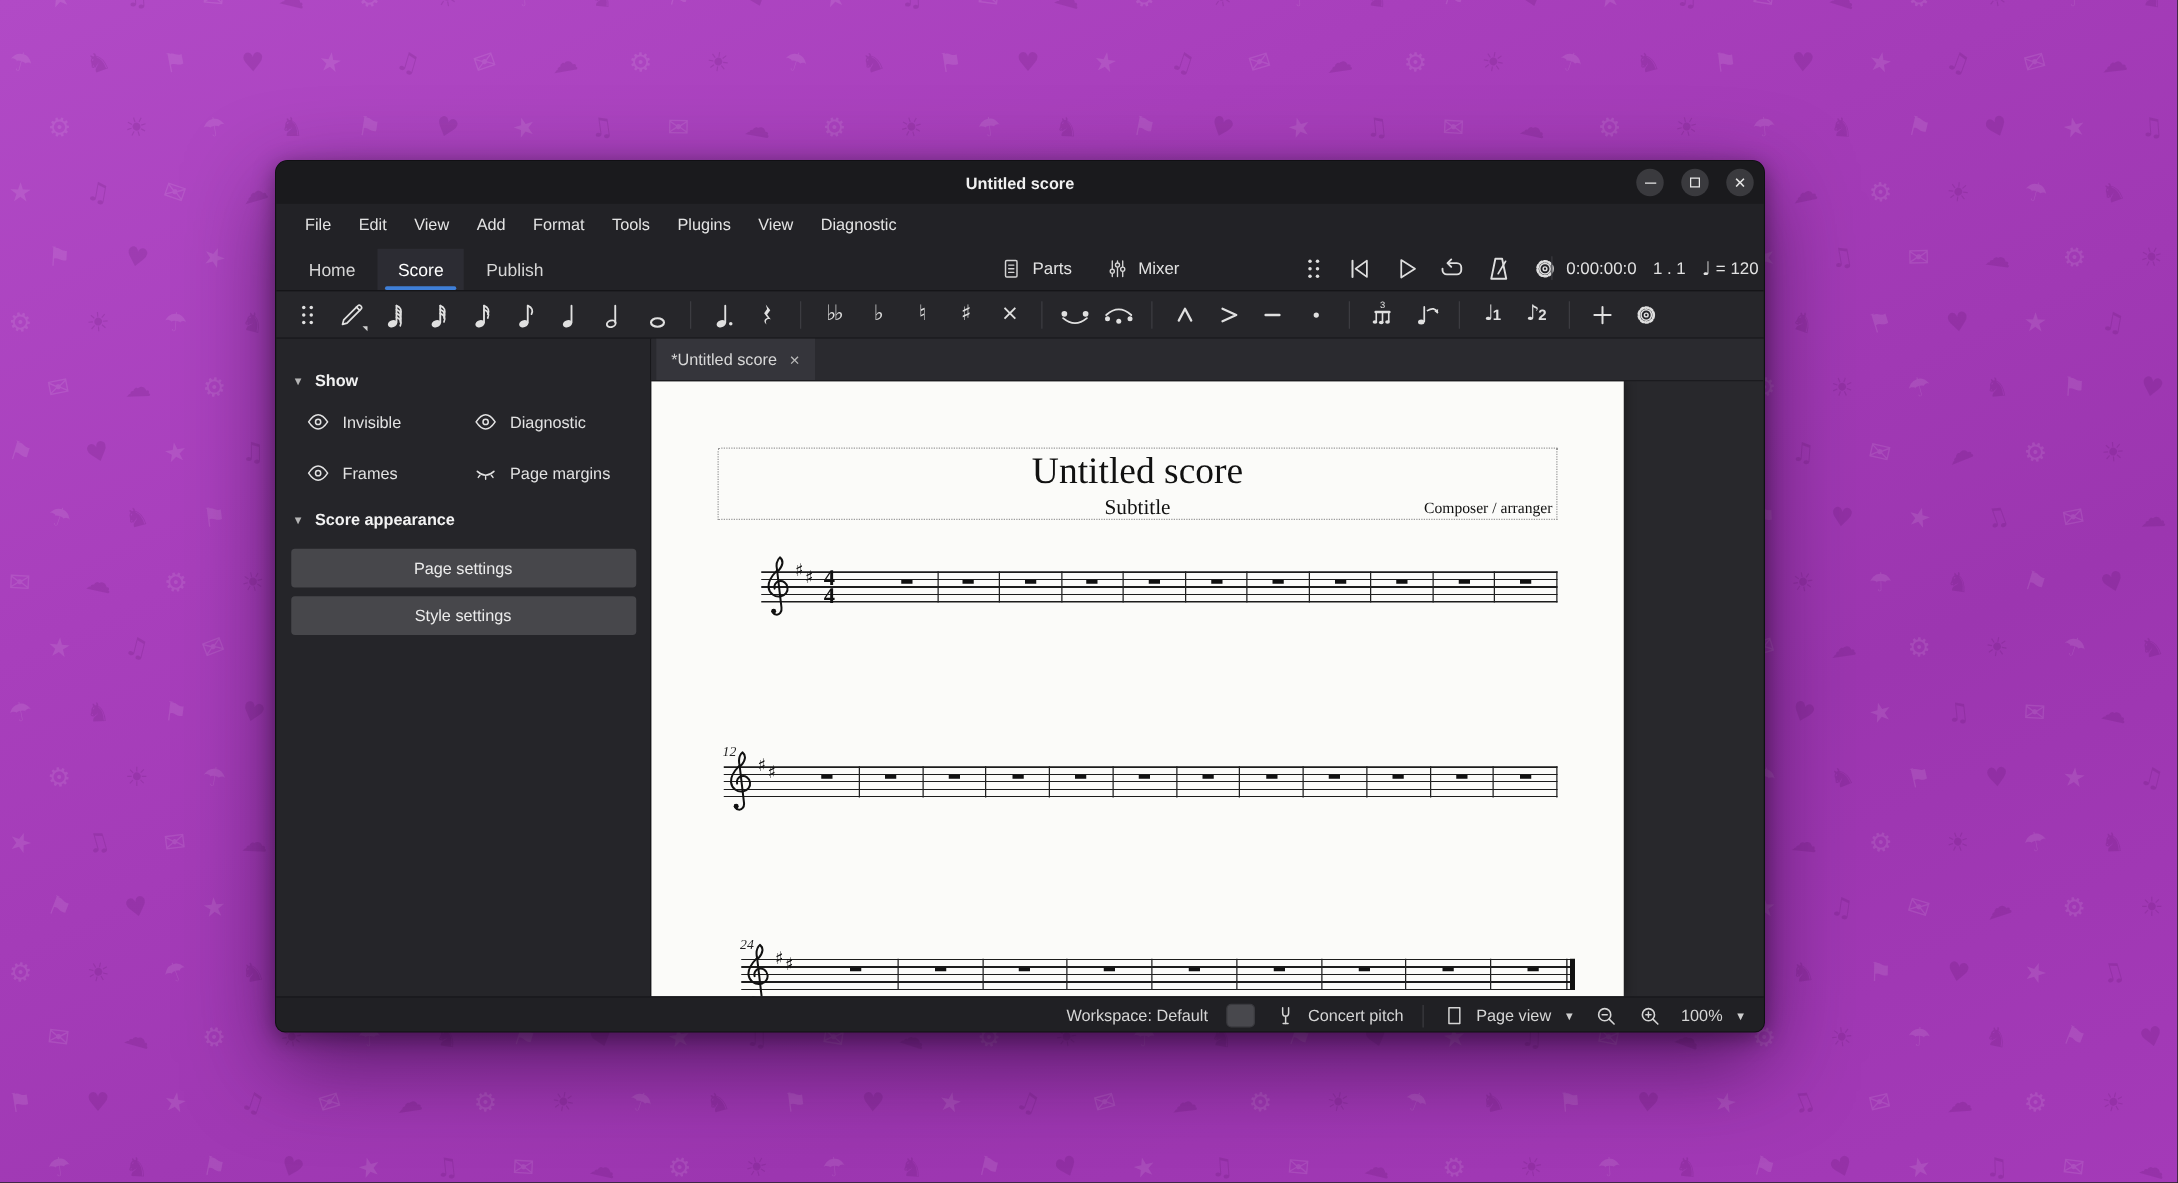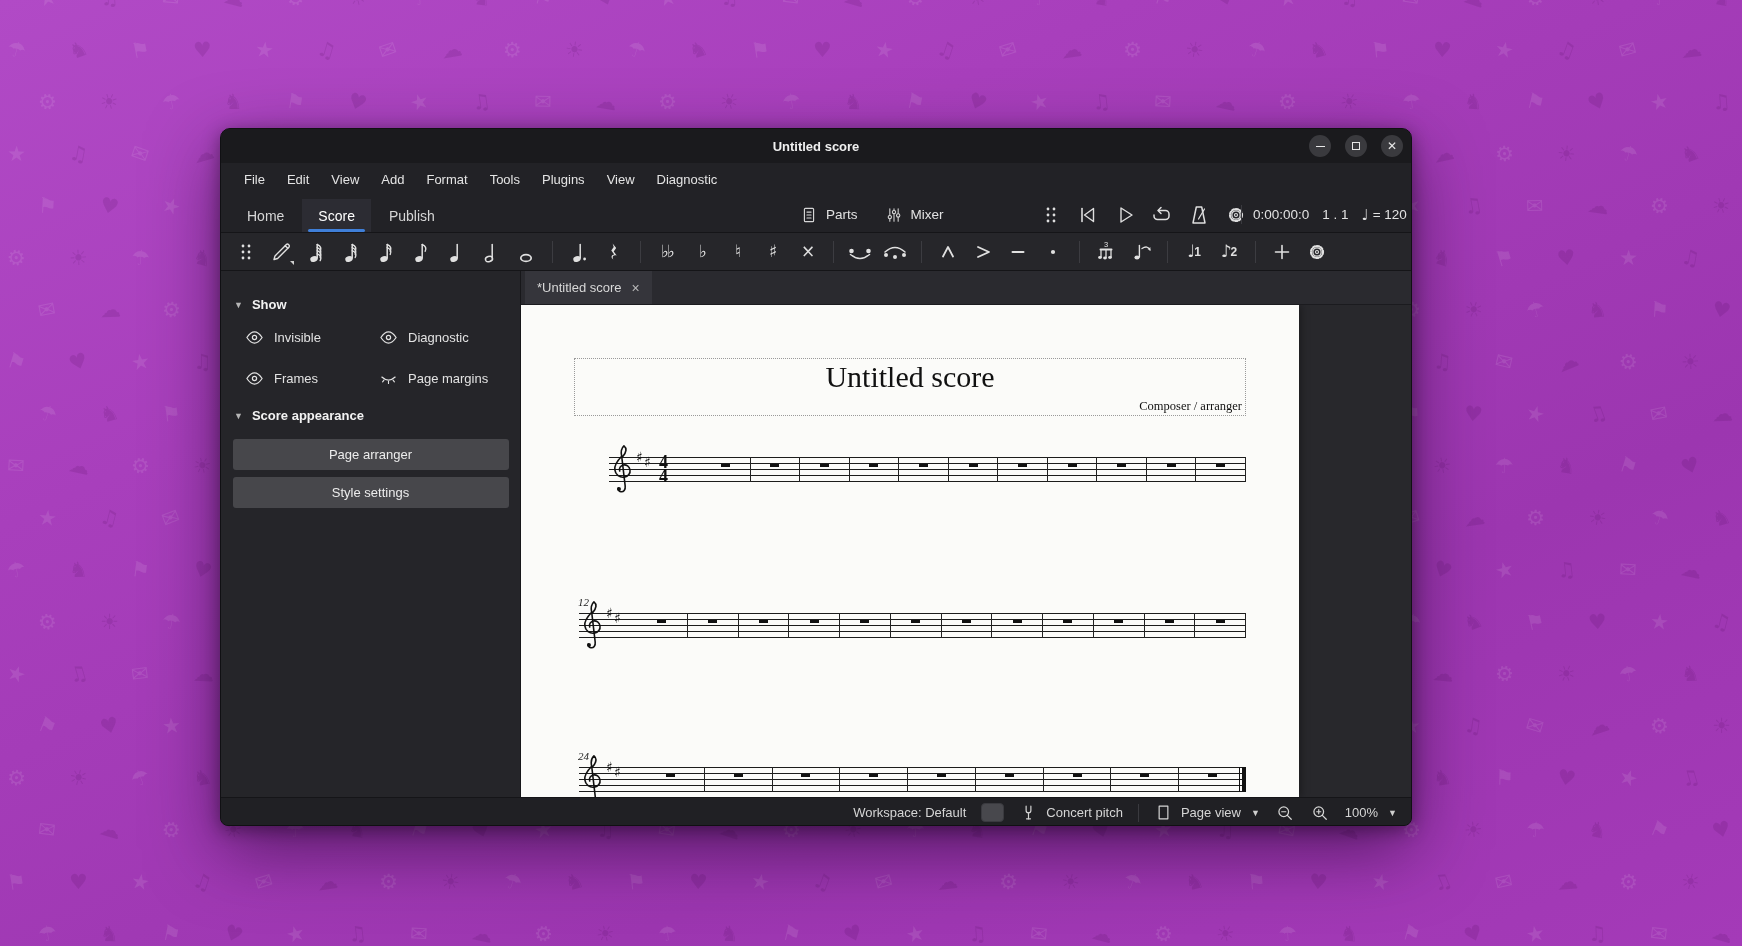--- a/index.html
+++ b/index.html
@@ -999,37 +999,38 @@
                   </svg>
                   <span>Page margins</span>
                 </div>
               </div>
               <div class="sec-header">
                 <span class="sec-caret">▼</span>
                 <span class="sec-title">Score appearance</span>
               </div>
             </div>
           <div id="panel-buttons">
-              <button class="panel-btn">Page arranger</button>
+              <button class="panel-btn">Page settings</button>
               <button class="panel-btn">Style settings</button>
             </div>
         </div>
       </div>
 
       <div class="score-area">
         <div class="doc-tabbar">
           <div class="dtab">
             <span>*Untitled score</span>
             <span class="x">×</span>
           </div>
         </div>
         <div class="canvas">
           <div class="page">
             <div class="title-frame">
               <div class="sc-title">Untitled score</div>
+              <div class="sc-sub">Subtitle</div>
               <div class="sc-comp">Composer / arranger</div>
             </div>
             <div id="systems-layer">
                 <div class="system" style="left: 88px; top: 152px; width: 637px;">
                   <div class="sys-header" style="width: 92px;"><span><svg width="21" height="51" viewBox="0 0 22 54" xmlns="http://www.w3.org/2000/svg">
                         <path d="M12.2 13.5C16.5 8.5 16.8 4.5 13.6 2 10.8 4.6 10.2 8.8 11.2 13L14.9 44.5C15.4 48.3 13.2 51 10.3 50.5 8.1 50.1 7 48.3 7.6 46.6" stroke="currentColor" fill="none" stroke-linecap="round" stroke-linejoin="round" stroke-width="1.7"></path>
                         <path d="M11.2 13C5.8 18.6 3.4 22.6 3.9 27.2 4.5 32.6 9.3 35.9 14 35.1 18.2 34.4 20.6 31 20 27.4 19.4 23.7 16.2 21.6 13 22.2 9.9 22.8 8.2 25.6 9.1 28.5" stroke="currentColor" fill="none" stroke-linecap="round" stroke-linejoin="round" stroke-width="1.7"></path>
                         <circle cx="8.3" cy="47.6" r="2.1" fill="currentColor"></circle>
                       </svg></span><span class="ks k1">♯</span><span class="ks k2">♯</span><div class="tsig">
                       <div>4</div>
@@ -1110,21 +1111,21 @@
                       <span class="wrest"></span>
                     </div>
                     <div class="measure">
                       <span class="wrest"></span>
                     </div>
                     <div class="measure">
                       <span class="wrest"></span>
                     </div>
                   </div>
                 </div>
-                <div class="system" style="left: 58px; top: 462px; width: 667px; justify-content: center;">
+                <div class="system" style="left: 72px; top: 462px; width: 667px; justify-content: center;">
                   <span class="mnum">24</span>
                   <div class="sys-header" style="width: 58px;"><span><svg width="21" height="51" viewBox="0 0 22 54" xmlns="http://www.w3.org/2000/svg">
                         <path d="M12.2 13.5C16.5 8.5 16.8 4.5 13.6 2 10.8 4.6 10.2 8.8 11.2 13L14.9 44.5C15.4 48.3 13.2 51 10.3 50.5 8.1 50.1 7 48.3 7.6 46.6" stroke="currentColor" fill="none" stroke-linecap="round" stroke-linejoin="round" stroke-width="1.7"></path>
                         <path d="M11.2 13C5.8 18.6 3.4 22.6 3.9 27.2 4.5 32.6 9.3 35.9 14 35.1 18.2 34.4 20.6 31 20 27.4 19.4 23.7 16.2 21.6 13 22.2 9.9 22.8 8.2 25.6 9.1 28.5" stroke="currentColor" fill="none" stroke-linecap="round" stroke-linejoin="round" stroke-width="1.7"></path>
                         <circle cx="8.3" cy="47.6" r="2.1" fill="currentColor"></circle>
                       </svg></span><span class="ks k1">♯</span><span class="ks k2">♯</span></div>
                   <div class="measures">
                     <div class="measure">
                       <span class="wrest"></span>
                     </div>

